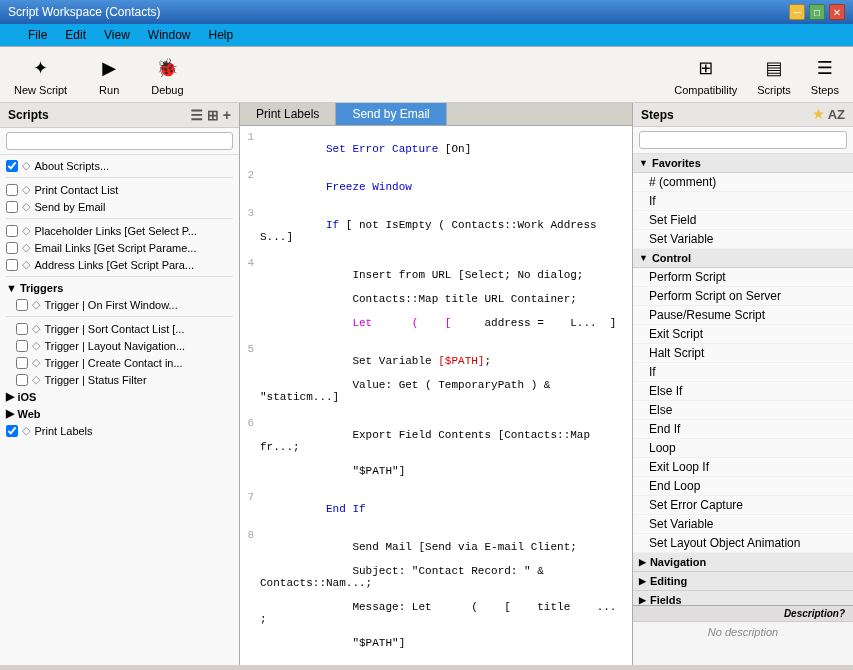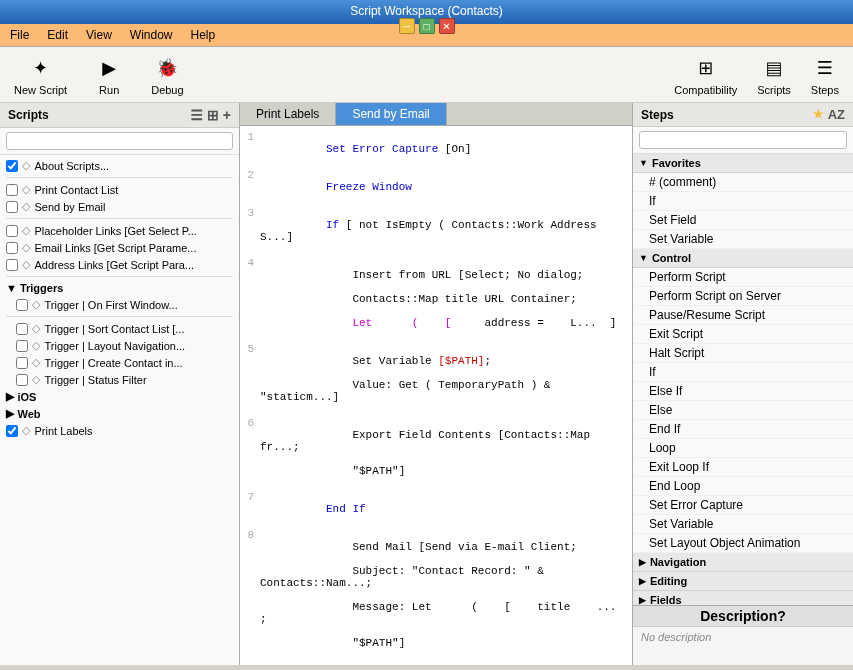--- a/index.html
+++ b/index.html
@@ -8,40 +8,39 @@
     
     .title-bar {
       background: linear-gradient(to bottom, #4a90d9, #2060b0);
       color: white;
       padding: 4px 8px;
       font-size: 12px;
       display: flex;
       align-items: center;
       justify-content: space-between;
       height: 24px;
-      flex-direction: column;
     }
     .title-bar-buttons { display: flex; gap: 4px; }
     .title-btn {
       width: 16px; height: 16px;
       border-radius: 2px;
       border: 1px solid rgba(0,0,0,0.3);
       display: flex; align-items: center; justify-content: center;
       font-size: 10px; cursor: pointer; color: white;
     }
     .title-btn.minimize { background: #f0c040; }
     .title-btn.maximize { background: #60b060; }
     .title-btn.close { background: #e05040; }
 
     
     .menu-bar {
-      background: #fdba74;
+      background: #0ea5e9;
       border-bottom: 1px solid #aaa;
       display: flex;
-      padding: 2px 2px;
+      padding: 2px 20px;
       gap: 2px;
     }
     .menu-item {
       padding: 2px 8px;
       cursor: pointer;
       border-radius: 2px;
       font-size: 12px;
     }
 
     
@@ -208,29 +207,30 @@
     
     .description-panel {
       border-top: 1px solid #aaa;
       background: #f5f5f5;
       height: 60px;
     }
     .desc-header {
       background: #e0dede;
       border-bottom: 1px solid #ccc;
       padding: 2px 8px;
-      font-size: 14px;
+      font-size: 10px;
       font-weight: bold;
-      display: flex; align-items: center; justify-content: center;
+      display: flex; align-items: center; justify-content: flex-end; font-style: italic;
     }
     .desc-content {
       padding: 4px 8px;
       font-size: 11px;
       color: #888;
       font-style: italic;
+      text-align: center;
     }
 
     
     ::-webkit-scrollbar { width: 8px; }
     ::-webkit-scrollbar-track { background: #f0f0f0; }
     ::-webkit-scrollbar-thumb { background: #bbb; border-radius: 4px; }
 
     .star-icon { color: #f0c040; }
     .az-icon { color: #555; font-size: 13px; font-weight: bold; }
   </style>

